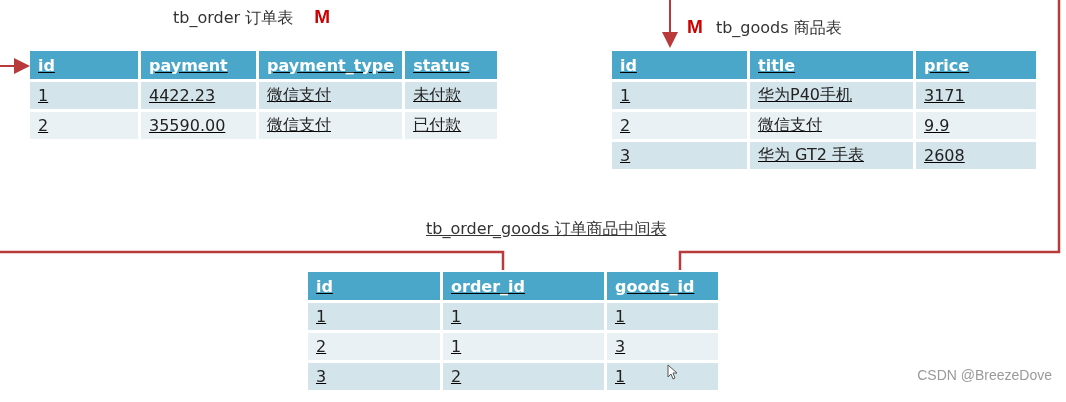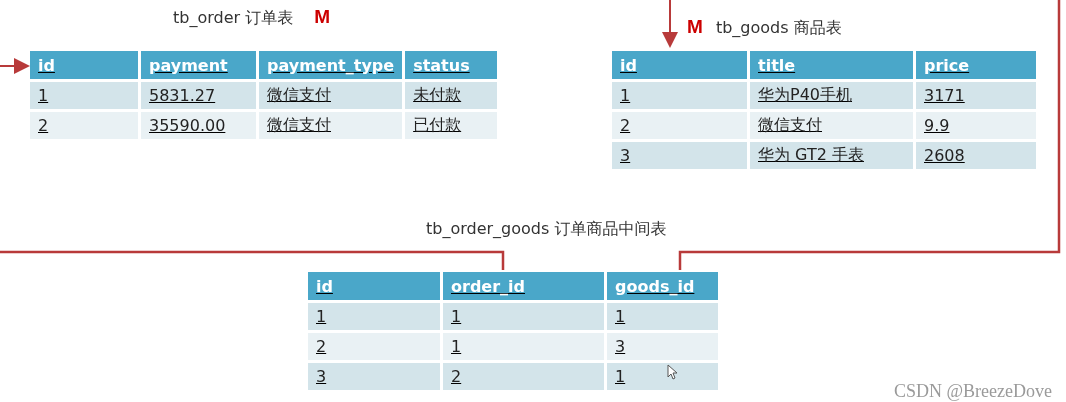--- a/index.html
+++ b/index.html
@@ -5,21 +5,21 @@
   html, body { margin:0; padding:0; }
   body { width:1066px; height:402px; background:#ffffff; position:relative; overflow:hidden;
          font-family:"DejaVu Sans","Liberation Sans",sans-serif; }
   .title { position:absolute; font-size:16px; color:#333; white-space:nowrap; }
   .m { color:#cc0000; font-weight:bold; font-size:19px; font-family:"Liberation Sans",sans-serif; }
   table.t { position:absolute; border-collapse:separate; border-spacing:3px; font-size:16px;text-decoration:underline; }
   table.t th { background:#4aa7c9; color:#fff; text-align:left; font-weight:bold; height:28px; padding:0 8px; }
   table.t td { height:27px; padding:0 8px; color:#222; }
   table.t tr.odd td { background:#d3e4ea; }
   table.t tr.even td { background:#e9f1f4; }
-  .wm { position:absolute; right:14px; bottom:0; font-size:18px; color:#9a9a9a; font-family:Liberation Serif, serif; }
+  .wm { position:absolute; right:14px; bottom:19px; font-size:14px; color:#9a9a9a; font-family:Liberation Sans, sans-serif; }
   svg.lines { position:absolute; left:0; top:0; }
 </style>
 </head>
 <body>
 
 <svg class="lines" width="1066" height="402">
   <defs>
     <marker id="ah" markerWidth="8" markerHeight="8" refX="7" refY="4" orient="auto">
       <path d="M0,0 L8,4 L0,8 z" fill="#b83a3a"></path>
     </marker>
@@ -38,21 +38,21 @@
 <table class="t" style="left:27px;top:48px;">
   <tbody>
       <tr>
     <th style="width:92px">id</th>
     <th style="width:99px">payment</th>
     <th style="width:125px">payment_type</th>
     <th style="width:76px">status</th>
   </tr>
   <tr class="odd">
     <td>1</td>
-    <td>5831.27</td>
+    <td>4422.23</td>
     <td>微信支付</td>
     <td>未付款</td>
   </tr>
   <tr class="even">
     <td>2</td>
     <td>35590.00</td>
     <td>微信支付</td>
     <td>已付款</td>
   </tr>
 </tbody>
@@ -81,21 +81,21 @@
     <td>9.9</td>
   </tr>
   <tr class="odd">
     <td>3</td>
     <td>华为 GT2 手表</td>
     <td>2608</td>
   </tr>
 </tbody>
   </table>
 
-<div class="title" style="left:426px;top:219px;">
+<div class="title" style="left:426px;top:219px;text-decoration:underline;">
   <span>tb_order_goods 订单商品中间表</span>
 </div>
 
 <table class="t" style="left:305px;top:269px;">
   <tbody>
       <tr>
     <th style="width:116px">id</th>
     <th style="width:145px">order_id</th>
     <th style="width:95px">goods_id</th>
   </tr>

